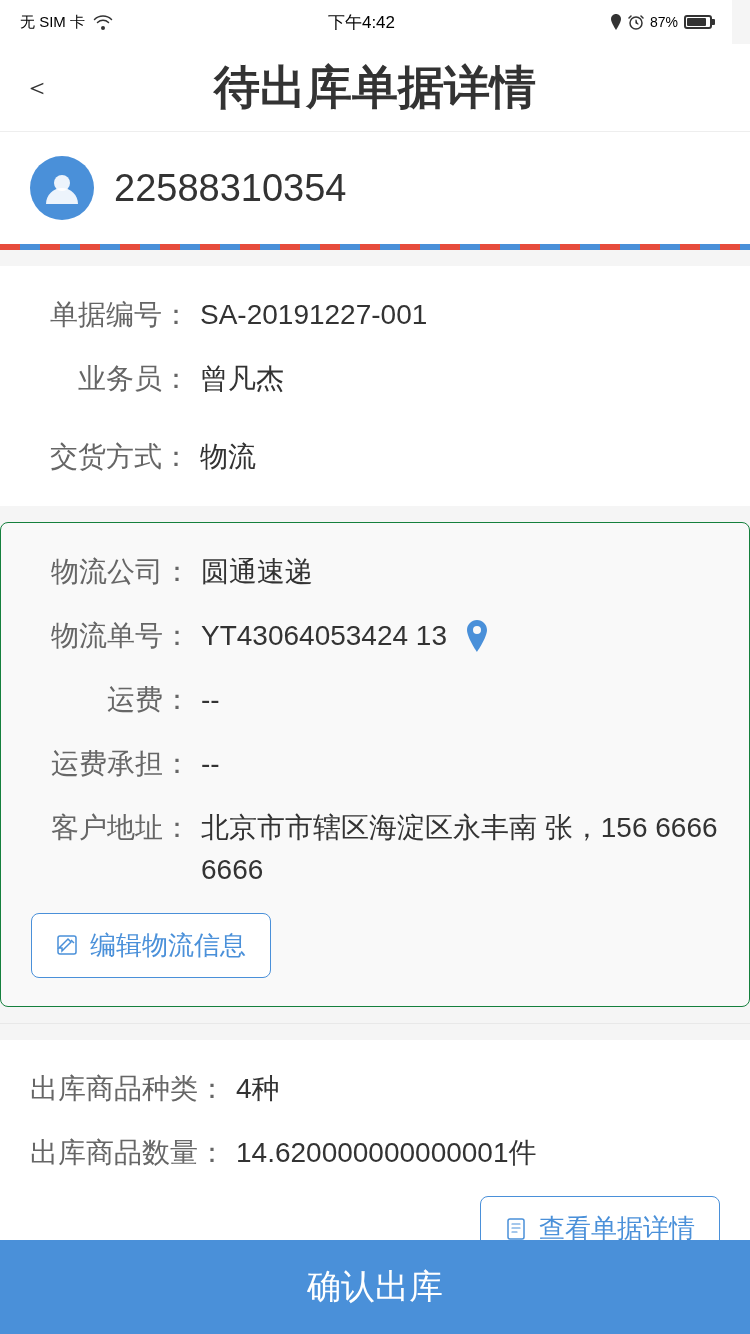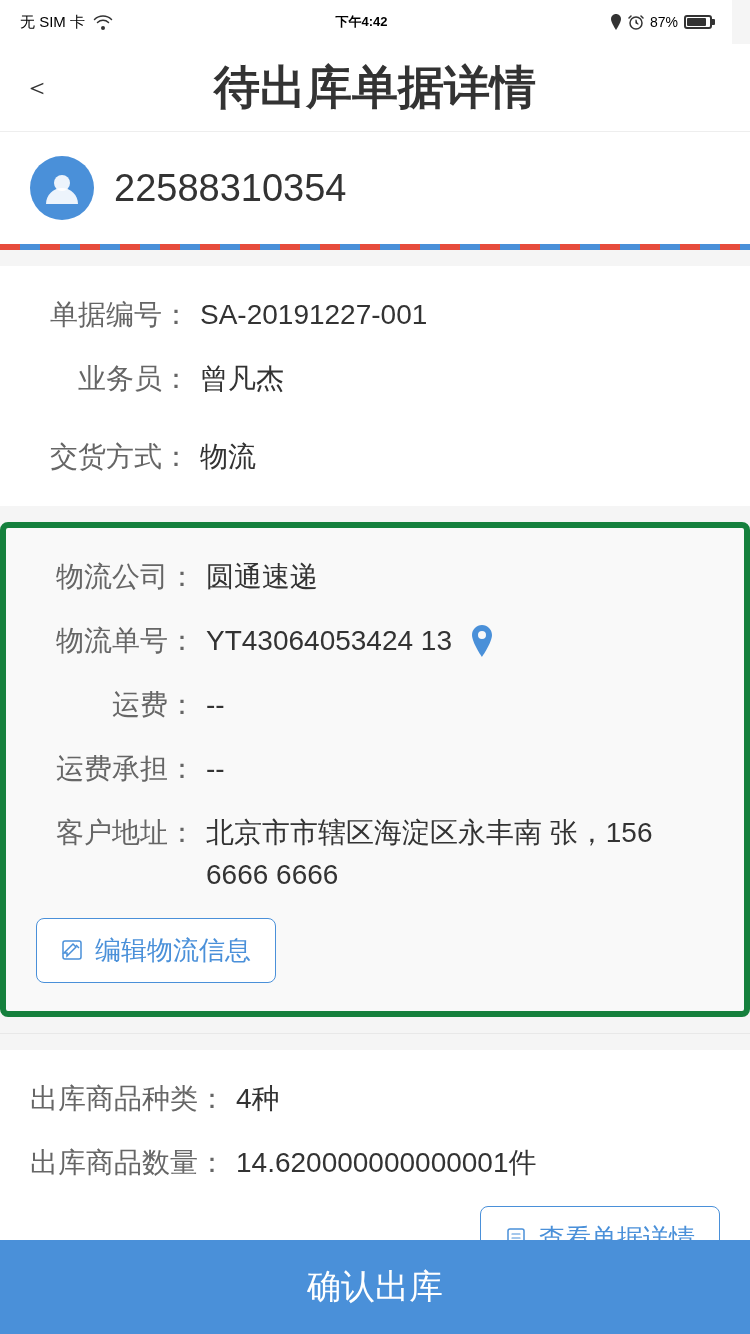--- a/index.html
+++ b/index.html
@@ -18,21 +18,21 @@
       height: 44px;
       background: #fff;
       display: flex;
       align-items: center;
       justify-content: space-between;
       padding: 0 20px;
       font-size: 15px;
       font-weight: 500;
     }
     .status-left { display: flex; align-items: center; gap: 8px; }
-    .status-center { font-size: 13px; font-weight: 700; }
+    .status-center { font-size: 17px; font-weight: 400; }
     .status-right { display: flex; align-items: center; gap: 6px; font-size: 14px; }
     .battery-box {
       width: 28px; height: 14px; border: 2px solid #333; border-radius: 3px;
       position: relative; display: inline-flex; align-items: center; padding: 1px;
     }
     .battery-box::after {
       content: '';
       position: absolute; right: -5px; top: 50%; transform: translateY(-50%);
       width: 3px; height: 6px; background: #333; border-radius: 0 1px 1px 0;
     }
@@ -123,21 +123,21 @@
       align-items: center;
       gap: 12px;
     }
     .info-value.multiline {
       flex-wrap: wrap;
     }
 
     .logistics-section {
       background: #f9f9f9;
       margin: 16px 0;
-      border: 6px solid #15803d;
+      border: 1px solid #15803d;
       border-radius: 8px;
       padding: 28px 30px;
     }
     .pin-wrapper {
       width: 36px; height: 36px;
       display: inline-flex;
       align-items: center;
       justify-content: center;
       cursor: pointer;
     }

